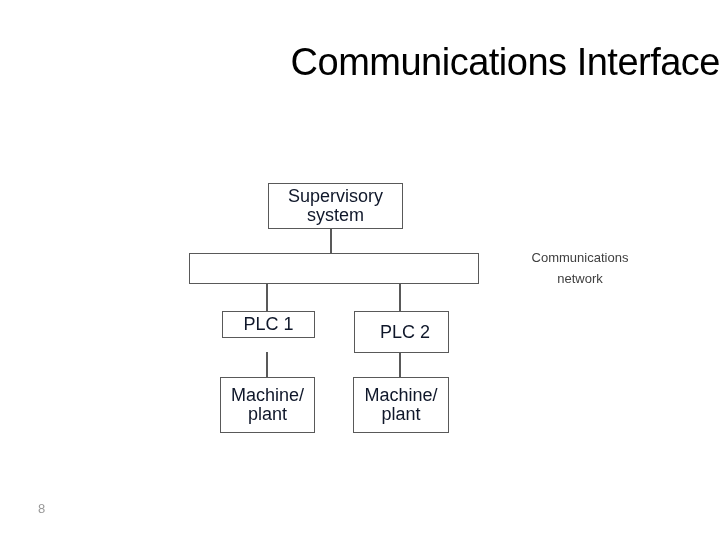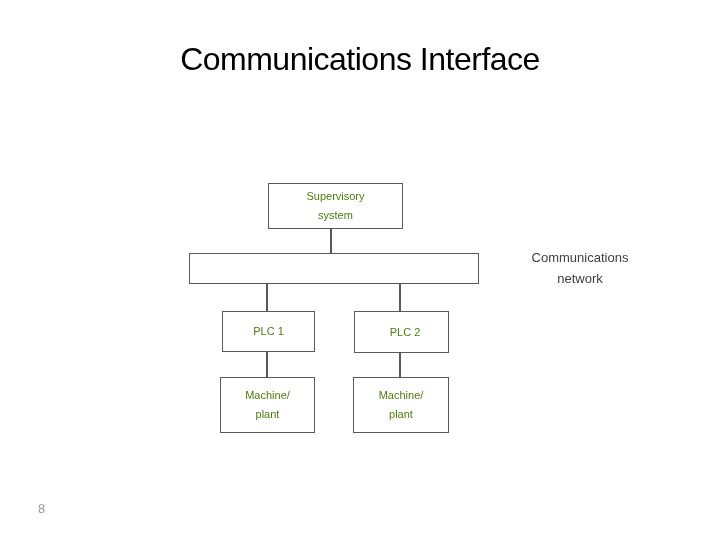--- a/index.html
+++ b/index.html
@@ -7,42 +7,42 @@
   body {
     position:relative;
     width:720px; height:540px;
     background:#ffffff;
     font-family:"Liberation Sans", sans-serif;
     overflow:hidden;
   }
   .slide-title {
     position:absolute;
     top:41px; left:0; width:720px;
-    text-align:center;
-    font-size:32px;
+    text-align:right;
+    font-size:38px;
     font-weight:400;
     color:#000000;
     letter-spacing:-0.5px;
   }
   .box {
     position:absolute;
     border:1.5px solid #595959;
     background:#ffffff;
     display:flex;
     align-items:center;
     justify-content:center;
     text-align:center;
-    font-size:11px;
+    font-size:18px;
     line-height:19px;
-    color:#4d7c0f;
+    color:#0f172a;
     white-space:pre-line;
   }
   .box-supervisory { left:268px; top:183px; width:135px; height:46px; }
   .box-bus         { left:189px; top:253px; width:290px; height:31px; }
-  .box-plc1        { left:222px; top:311px; width:93px;  height:41px; }
+  .box-plc1        { left:222px; top:311px; width:93px;  height:27px; }
   .box-plc2        { left:354px; top:311px; width:95px;  height:42px;padding-left:7px; }
   .box-machine1    { left:220px; top:377px; width:95px;  height:56px; }
   .box-machine2    { left:353px; top:377px; width:96px;  height:56px; }
   .vline {
     position:absolute;
     width:1.5px;
     background:#595959;
   }
   .vline-sup-bus   { left:330px; top:228px; height:26px; }
   .vline-bus-plc1  { left:266px; top:283px; height:29px; }

